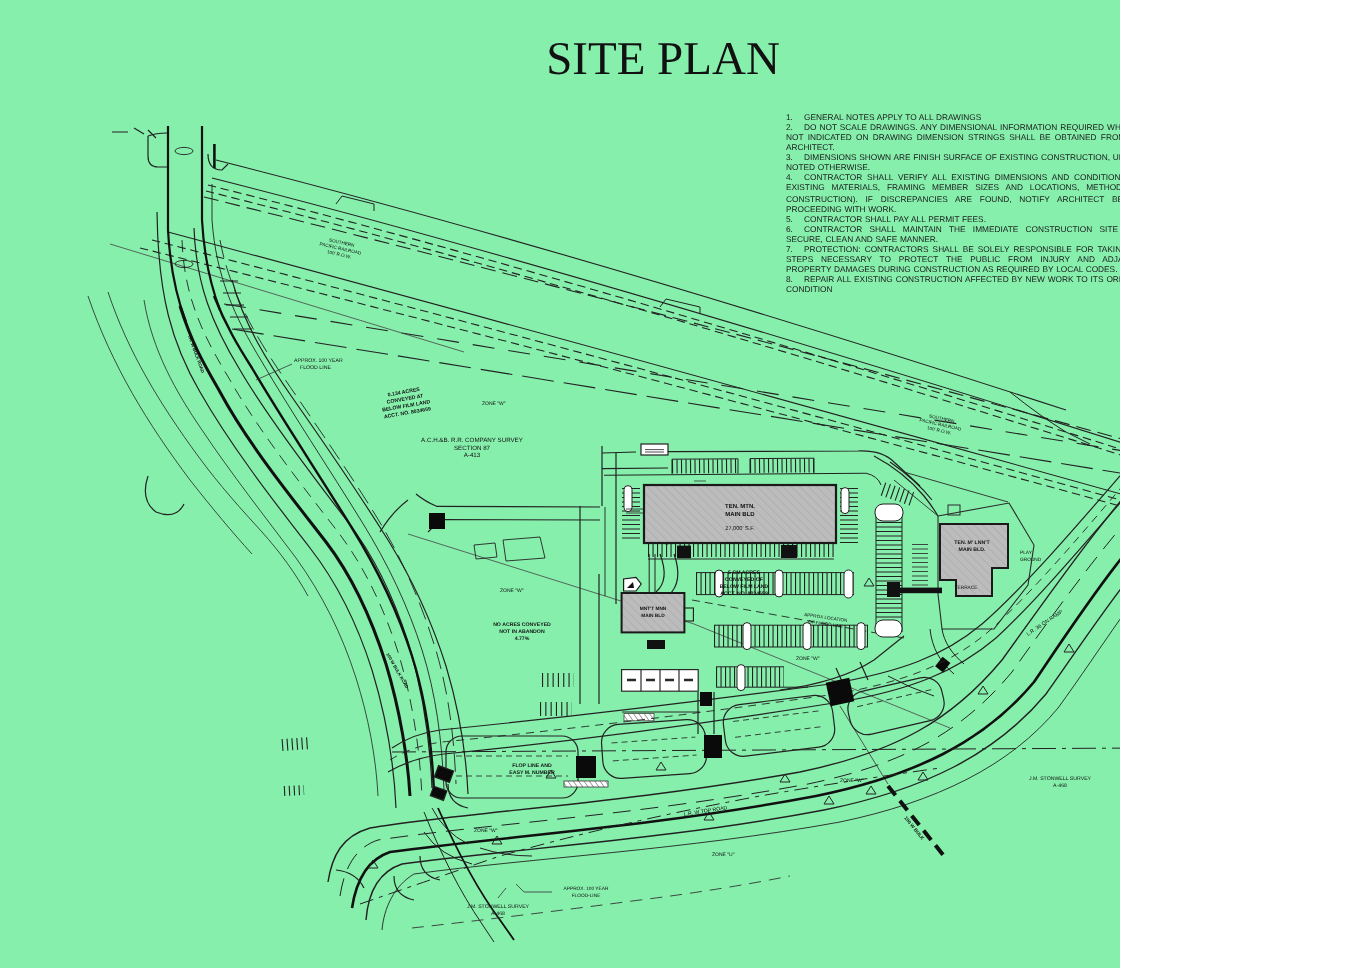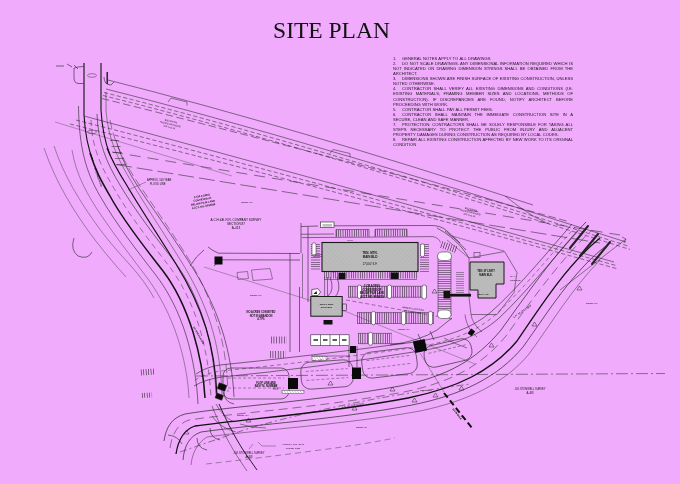--- a/index.html
+++ b/index.html
@@ -1,16 +1,16 @@
 <!DOCTYPE html>
 <html><head>
 <meta charset="utf-8">
 <style>
   html,body{margin:0;padding:0;background:#ffffff;}
-  #sheet{position:relative;width:680px;height:484px;background:#f0abfc;overflow:hidden;
+  #sheet{position:relative;width:560px;height:484px;background:#86efac;overflow:hidden;
          font-family:"Liberation Sans", sans-serif;}
   #title{position:absolute;left:0;top:17px;width:680px;text-align:center;
          font-family:"Liberation Serif", serif;font-size:23.5px;letter-spacing:0;color:#111;margin-left:-8.5px;}
   #notes{position:absolute;left:393px;top:56px;width:180px;font-size:4.15px;line-height:5.06px;
          color:#1a1a1a;letter-spacing:0;word-spacing:0.2px;}
   .ni{text-align:justify;}
   .nn{display:inline-block;width:9px;}
   svg{position:absolute;left:0;top:0;}
 </style>
 </head>

